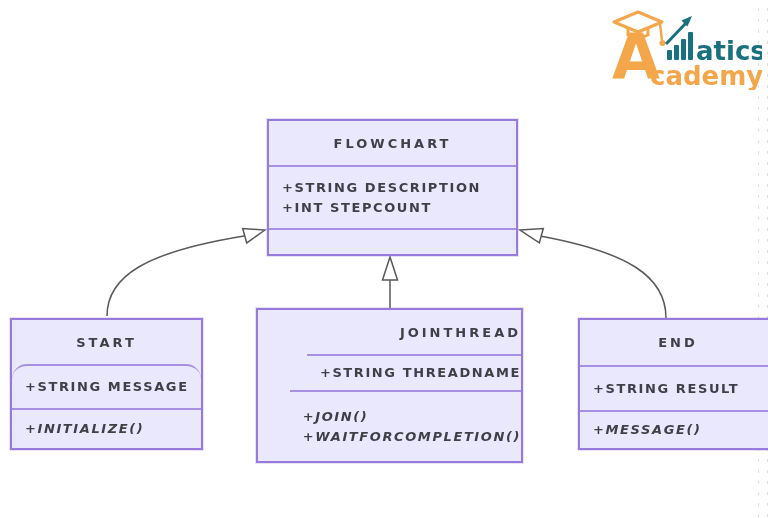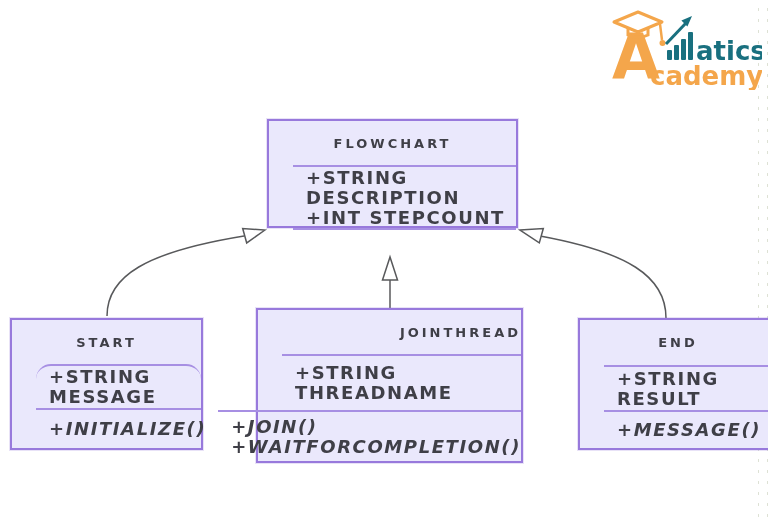--- a/index.html
+++ b/index.html
@@ -29,25 +29,24 @@
     font-size: 13px;
     letter-spacing: 3px;
     flex: 0 0 auto;
   }
   .uml .sec {
     border-top: 2px solid #a78fe3;
     display: flex;
     flex-direction: column;
     justify-content: center;
     padding-left: 13px;
-    font-size: 18px;
+    font-size: 13px;
     letter-spacing: 1.6px;
     line-height: 20px;
     flex: 0 0 auto;
-    margin-left: 24px;
   }
   .uml .sec.grow { flex: 1 1 auto; font-style: italic; }
 
   
   #arrows {
     position: absolute;
     left: 0; top: 0;
     width: 768px; height: 518px;
     pointer-events: none;
   }
@@ -80,42 +79,42 @@
   <g>
     <path class="rel" d="M 390 308 L 390 280"></path>
     <polygon class="head" points="390,257 382.5,280 397.5,280"></polygon>
   </g>
   <g>
     <path class="rel" d="M 666 318 C 666 276, 627 252, 540 236"></path>
     <polygon class="head" points="520,230 543.3,228.5 539.3,242.9"></polygon>
   </g>
 </svg>
 
-<div class="uml" style="left:267px; top:119px; width:251px; height:109px;">
+<div class="uml" style="left:267px; top:119px; width:251px; height:137px;">
   <div class="title" style="height:44px;">FLOWCHART</div>
   <div class="sec" style="height:63px;">
     <div>+STRING DESCRIPTION</div>
     <div>+INT STEPCOUNT</div>
   </div>
   <div class="sec grow"></div>
 </div>
 
 <div class="uml" style="left:10px; top:318px; width:193px; height:132px;">
   <div class="title" style="height:44px;">START</div>
   <div class="sec" style="height:44px;border-radius:15px;">
     <div>+STRING MESSAGE</div>
   </div>
   <div class="sec grow">
     <div>+INITIALIZE()</div>
   </div>
 </div>
 
 <div class="uml" style="left:256px; top:308px; width:267px; height:155px;align-items:flex-end;">
   <div class="title" style="height:44px;">JOINTHREAD</div>
-  <div class="sec" style="height:56px;">
+  <div class="sec" style="height:36px;">
     <div>+STRING THREADNAME</div>
   </div>
   <div class="sec grow">
     <div>+JOIN()</div>
     <div>+WAITFORCOMPLETION()</div>
   </div>
 </div>
 
 <div class="uml" style="left:578px; top:318px; width:200px; height:132px;">
   <div class="title" style="height:45px;">END</div>

